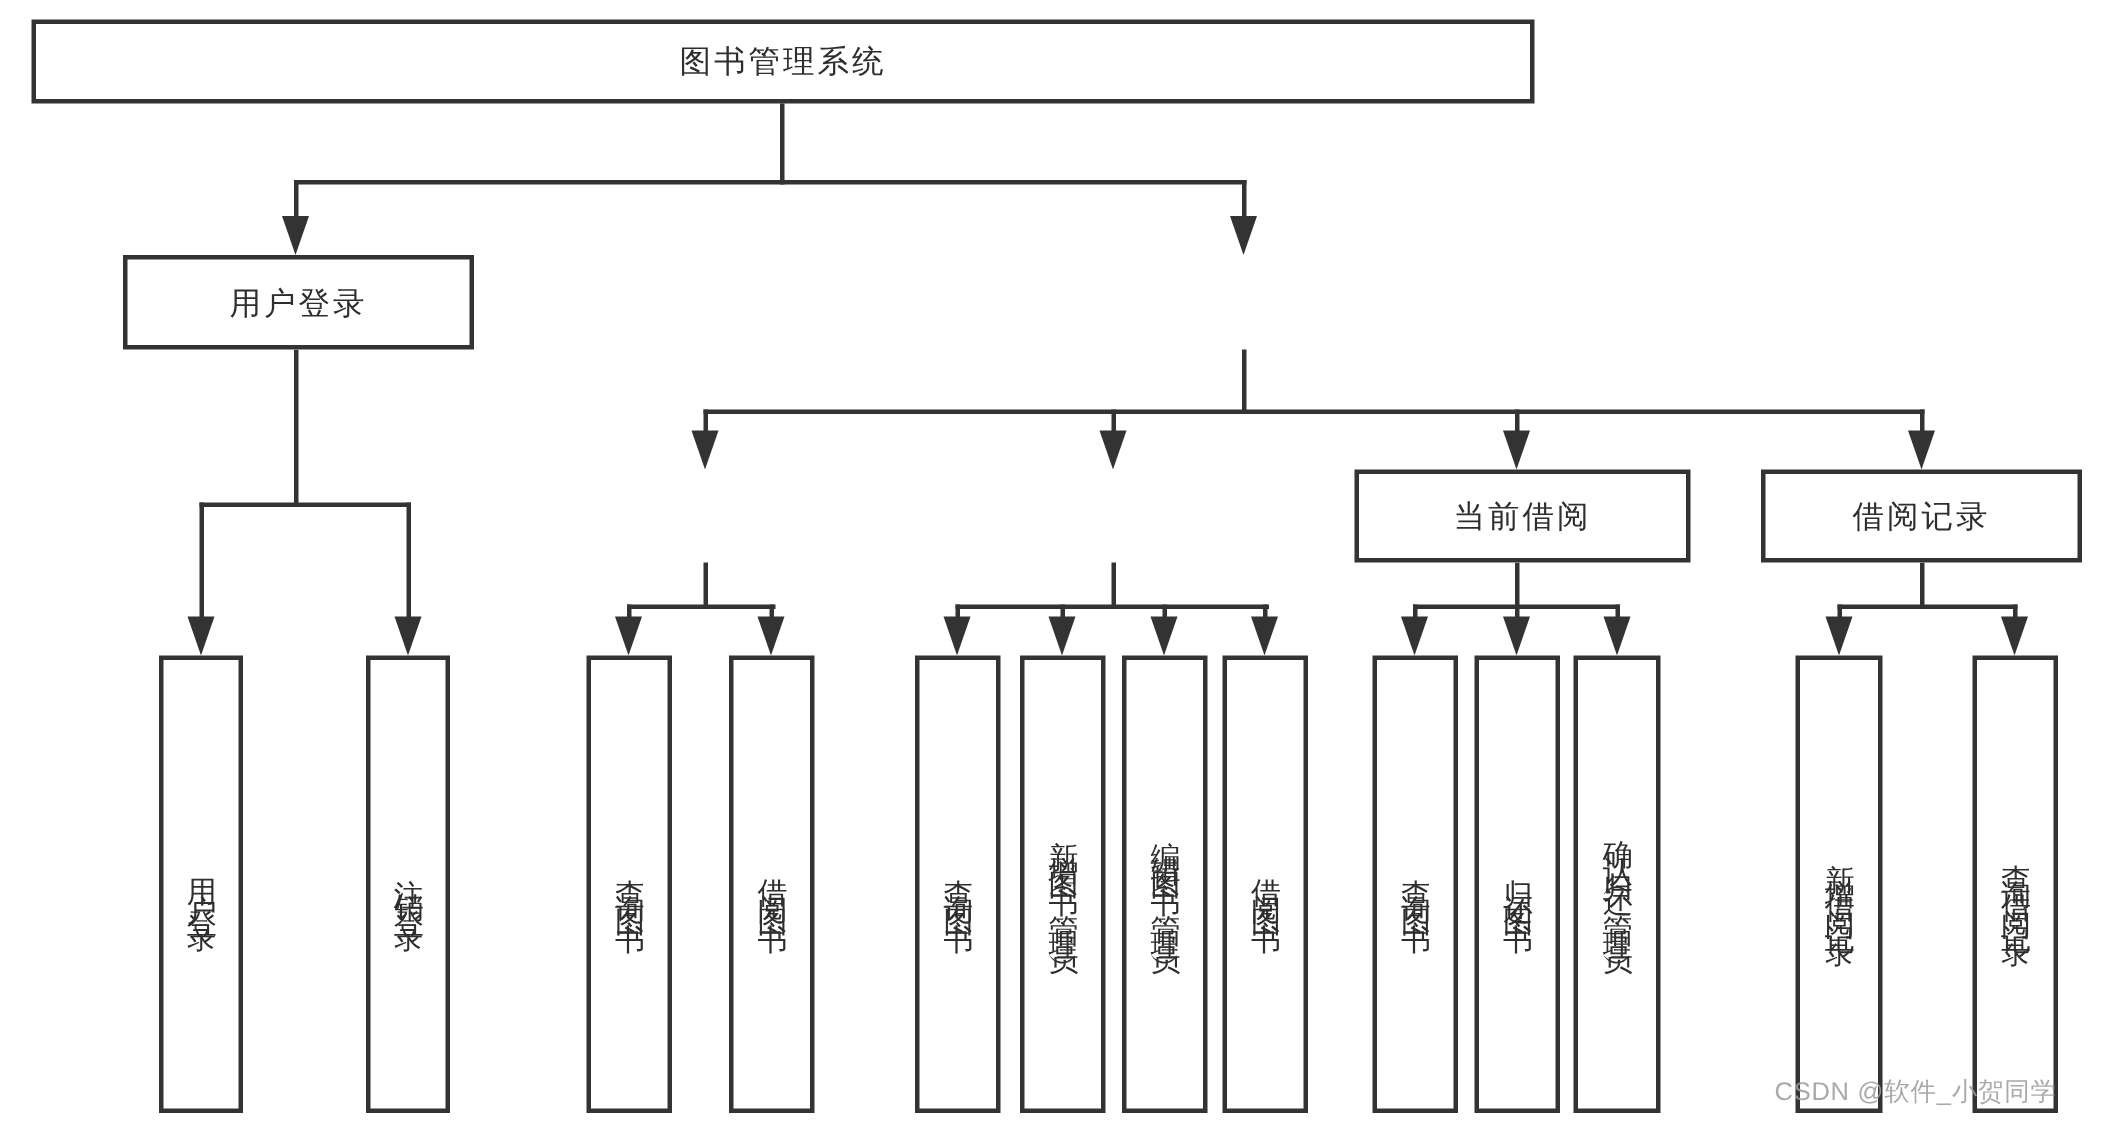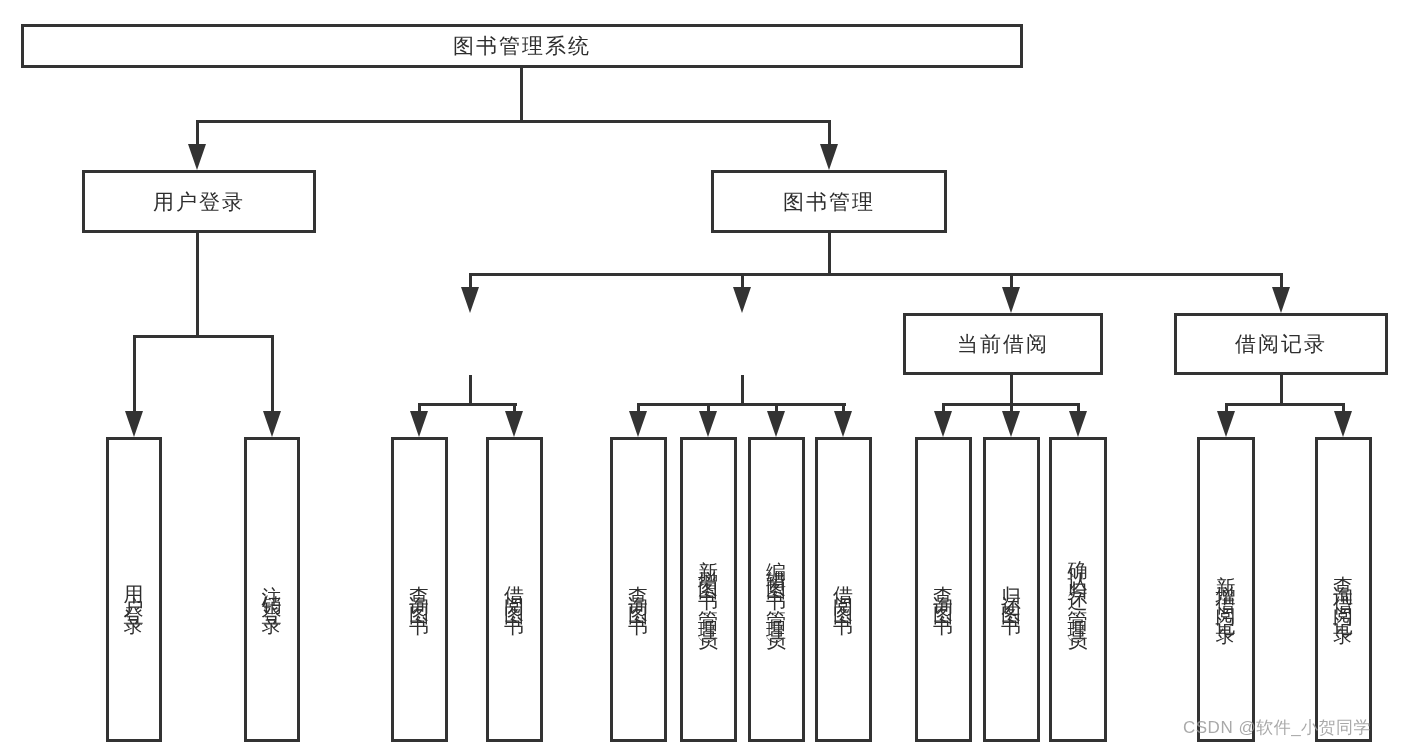--- a/index.html
+++ b/index.html
@@ -91,32 +91,29 @@
   <div class="arrow" style="left:1002px;top:411px"></div>
   <div class="arrow" style="left:1069px;top:411px"></div>
 
   <div class="vline" style="left:1280px;top:375px;height:31px"></div>
   <div class="hline" style="left:1225px;top:403px;width:120px"></div>
   <div class="vline" style="left:1225px;top:403px;height:11px"></div>
   <div class="vline" style="left:1342px;top:403px;height:11px"></div>
   <div class="arrow" style="left:1217px;top:411px"></div>
   <div class="arrow" style="left:1334px;top:411px"></div>
 
-  <div class="node" style="left:21px;top:24px;width:1002px;height:44px">
+  <div class="node" style="left:21px;top:13px;width:1002px;height:56px">
     <span>图书管理系统</span>
   </div>
 
   <div class="node" style="left:82px;top:170px;width:234px;height:63px">
     <span>用户登录</span>
   </div>
-  <div class="node" style="left:711px;top:170px;width:236px;height:63px">
-    <span>图书管理</span>
-  </div>
 
-  <div class="node" style="left:903px;top:313px;width:200px;height:62px">
+  <div class="node" style="left:903px;top:313px;width:224px;height:62px">
     <span>当前借阅</span>
   </div>
   <div class="node" style="left:1174px;top:313px;width:214px;height:62px">
     <span>借阅记录</span>
   </div>
 
   <div class="leaf" style="left:106px;top:437px;width:56px;height:305px">
     <span>用户登录</span>
   </div>
   <div class="leaf" style="left:244px;top:437px;width:56px;height:305px">

